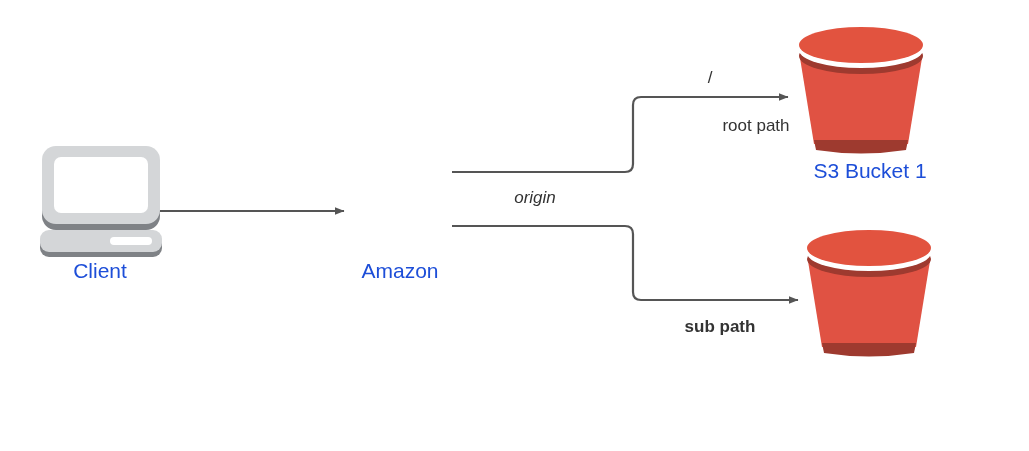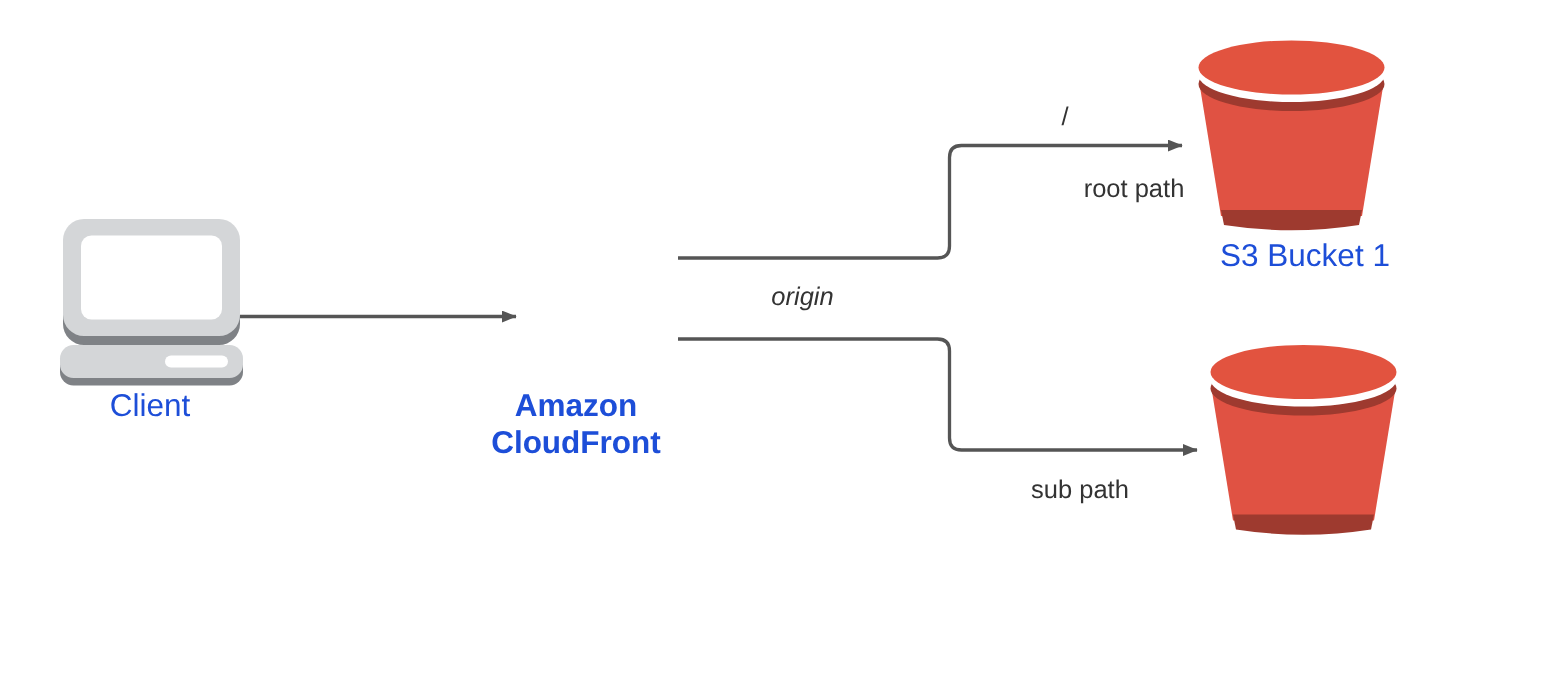--- a/index.html
+++ b/index.html
@@ -37,28 +37,28 @@
   .edge-label {
     position: absolute;
     text-align: center;
     color: #333333;
     font-size: 17px;
     line-height: 21px;
     white-space: nowrap;
     font-family: "Liberation Sans", sans-serif;
   }
   .lbl-client   { left: 30px;  top: 258px; width: 140px; }
-  .lbl-cf       { left: 304px; top: 258px; width: 160px; font-weight: bold; }
+  .lbl-cf       { left: 320px; top: 258px; width: 160px; }
   .lbl-b1       { left: 780px; top: 158px; width: 180px; }
   .lbl-b2       { left: 780px; top: 360px; width: 180px; }
   .lbl-origin   { left: 460px; top: 187px; width: 150px; font-style: italic; }
   .lbl-root-top { left: 650px; top: 67px;  width: 120px; }
   .lbl-root-sub { left: 676px; top: 115px; width: 160px; }
   .lbl-sub-top  { left: 645px; top: 264px; width: 130px; }
-  .lbl-sub-sub  { left: 640px; top: 316px; width: 160px; }
+  .lbl-sub-sub  { left: 640px; top: 316px; width: 160px; font-weight: bold; }
 </style>
 </head>
 <body>
 
 <div id="canvas">
 
   <svg class="layer-svg" viewBox="0 0 1029 451" xmlns="http://www.w3.org/2000/svg">
 
     <defs>
       <marker id="arrowhead" markerWidth="10" markerHeight="8" refX="9.5" refY="4" orient="auto" markerUnits="userSpaceOnUse">
@@ -148,21 +148,20 @@
 
       <ellipse cx="869" cy="248" rx="62" ry="18" fill="#E2533F"></ellipse>
     </g>
 
   </svg>
 
   <div class="node-label lbl-client">Client</div>
 
   <div class="node-label lbl-cf">
     <div>Amazon</div>
-    <div>CloudFront</div>
   </div>
 
   <div class="node-label lbl-b1">S3 Bucket 1</div>
 
 
   <div class="edge-label lbl-origin">origin</div>
 
   <div class="edge-label lbl-root-top">/</div>
   <div class="edge-label lbl-root-sub">root path</div>
 

